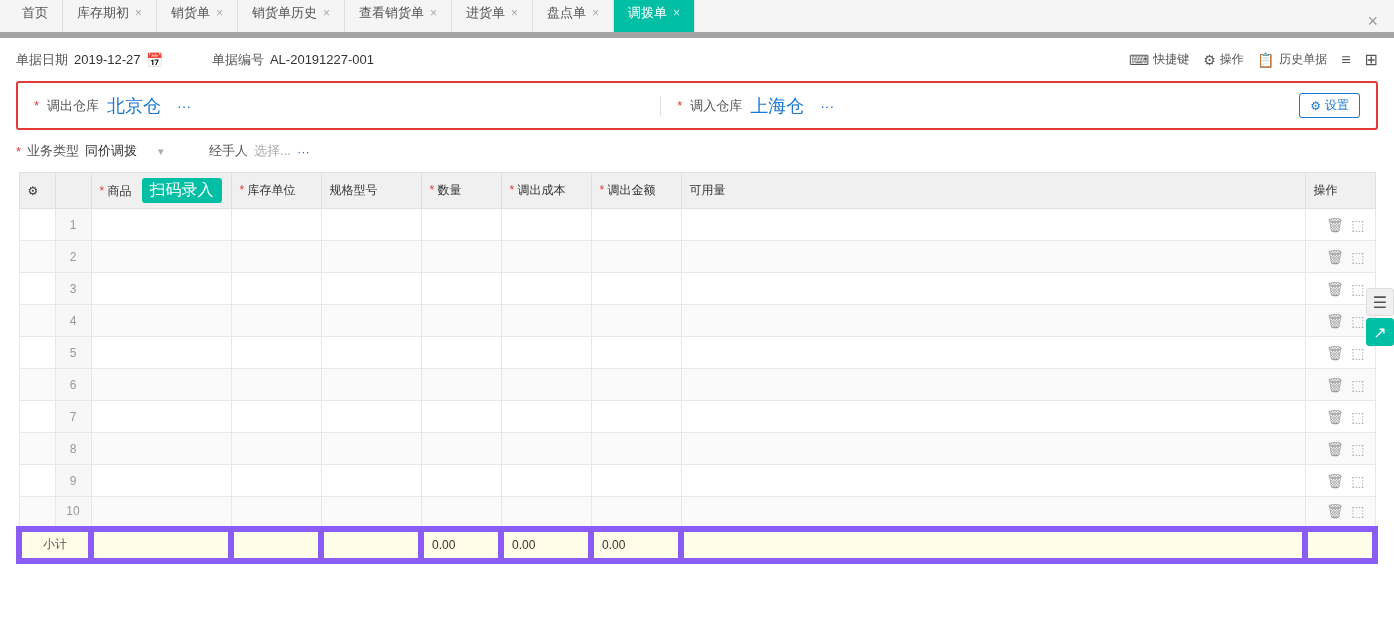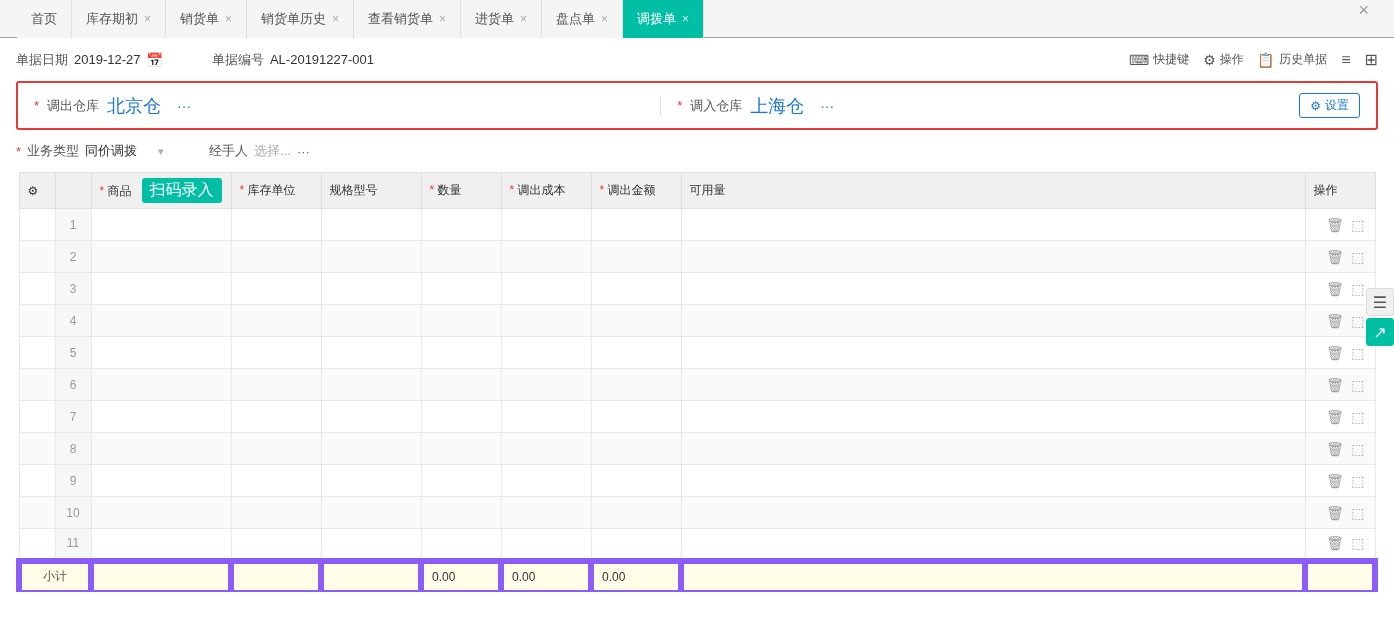--- a/index.html
+++ b/index.html
@@ -1,25 +1,25 @@
 <!DOCTYPE html>
 <html><head>
   <meta charset="utf-8">
   <style>
     * { box-sizing: border-box; margin: 0; padding: 0; }
     body { font-family: "Microsoft YaHei", "PingFang SC", sans-serif; font-size: 13px; color: #333; background: #fff; overflow: hidden; }
 
     
     .tab-bar {
       display: flex;
-      align-items: flex-start;
-      border-bottom: 1px solid #a3a3a3;
+      align-items: flex-end;
+      border-bottom: 6px solid #a3a3a3;
       background: #f5f5f5;
       height: 38px;
-      padding: 0 17px;
+      padding: 0 8px;
     }
     .tab-item {
       display: flex;
       align-items: center;
       padding: 0 14px;
       height: 38px;
       cursor: pointer;
       font-size: 13px;
       color: #555;
       border-right: 1px solid #e0e0e0;
@@ -632,35 +632,20 @@
       <td></td>
       <td></td>
       <td></td>
       <td></td>
       <td></td>
       <td class="action-cell">
         <span class="icon-btn">🗑</span>
         <span class="icon-btn">⬚</span>
       </td>
     </tr>
-          <tr>
-      <td class="gear-cell"></td>
-      <td class="row-num">11</td>
-      <td></td>
-      <td></td>
-      <td></td>
-      <td></td>
-      <td></td>
-      <td></td>
-      <td></td>
-      <td class="action-cell">
-        <span class="icon-btn">🗑</span>
-        <span class="icon-btn">⬚</span>
-      </td>
-    </tr>
         </tbody>
       <tfoot>
         <tr>
           <td class="subtotal-label" colspan="2">小计</td>
           <td></td>
           <td></td>
           <td></td>
           <td>0.00</td>
           <td>0.00</td>
           <td>0.00</td>

